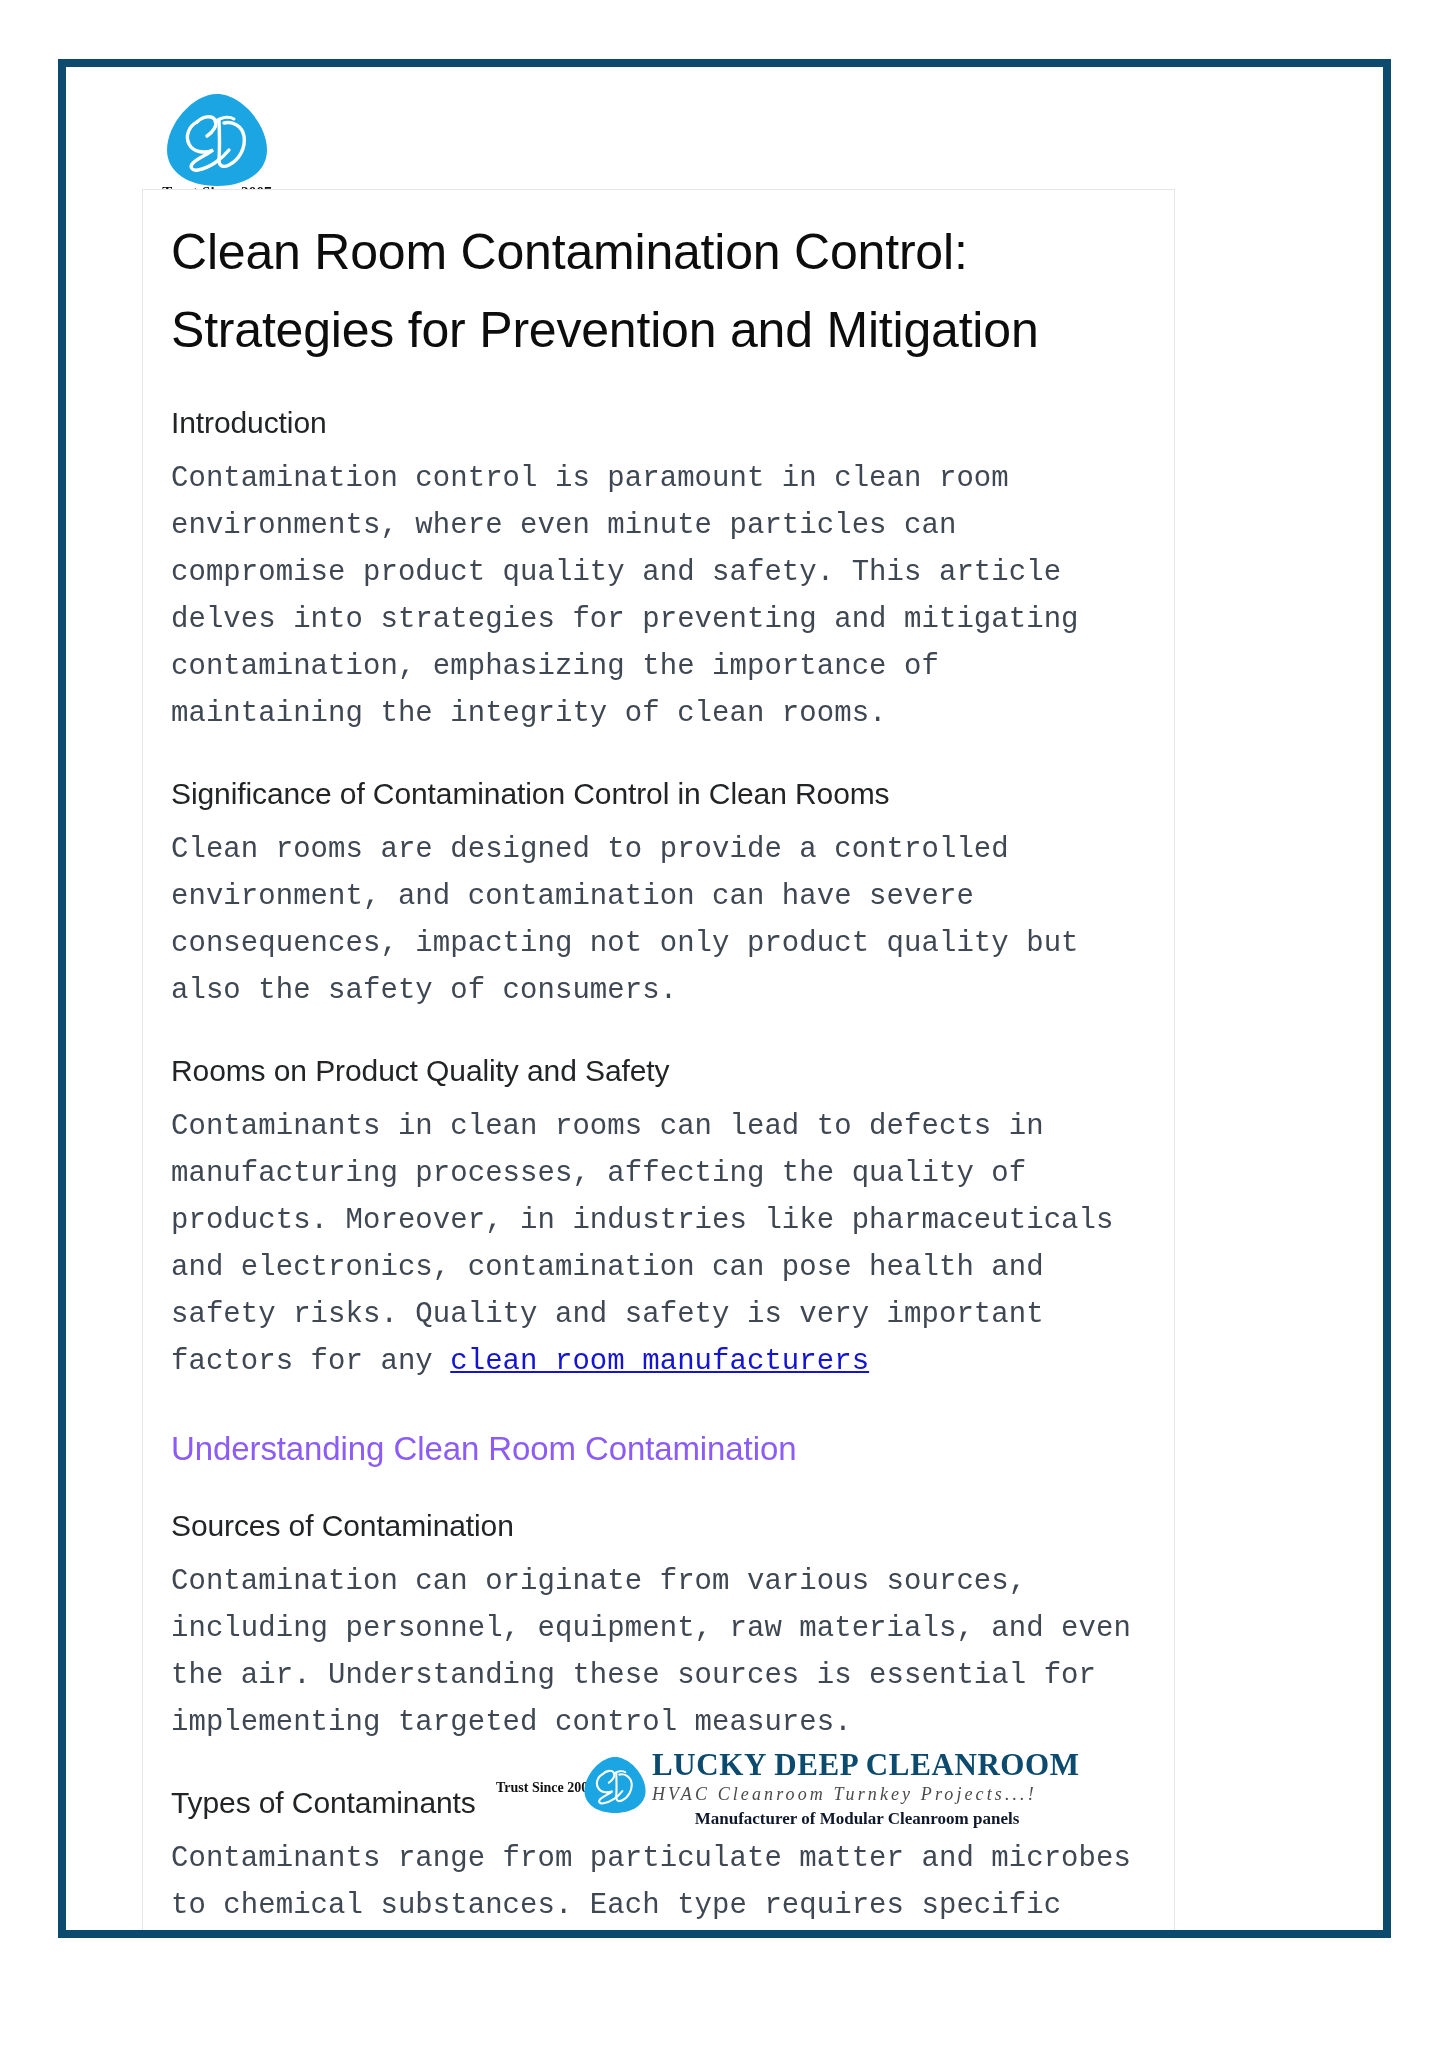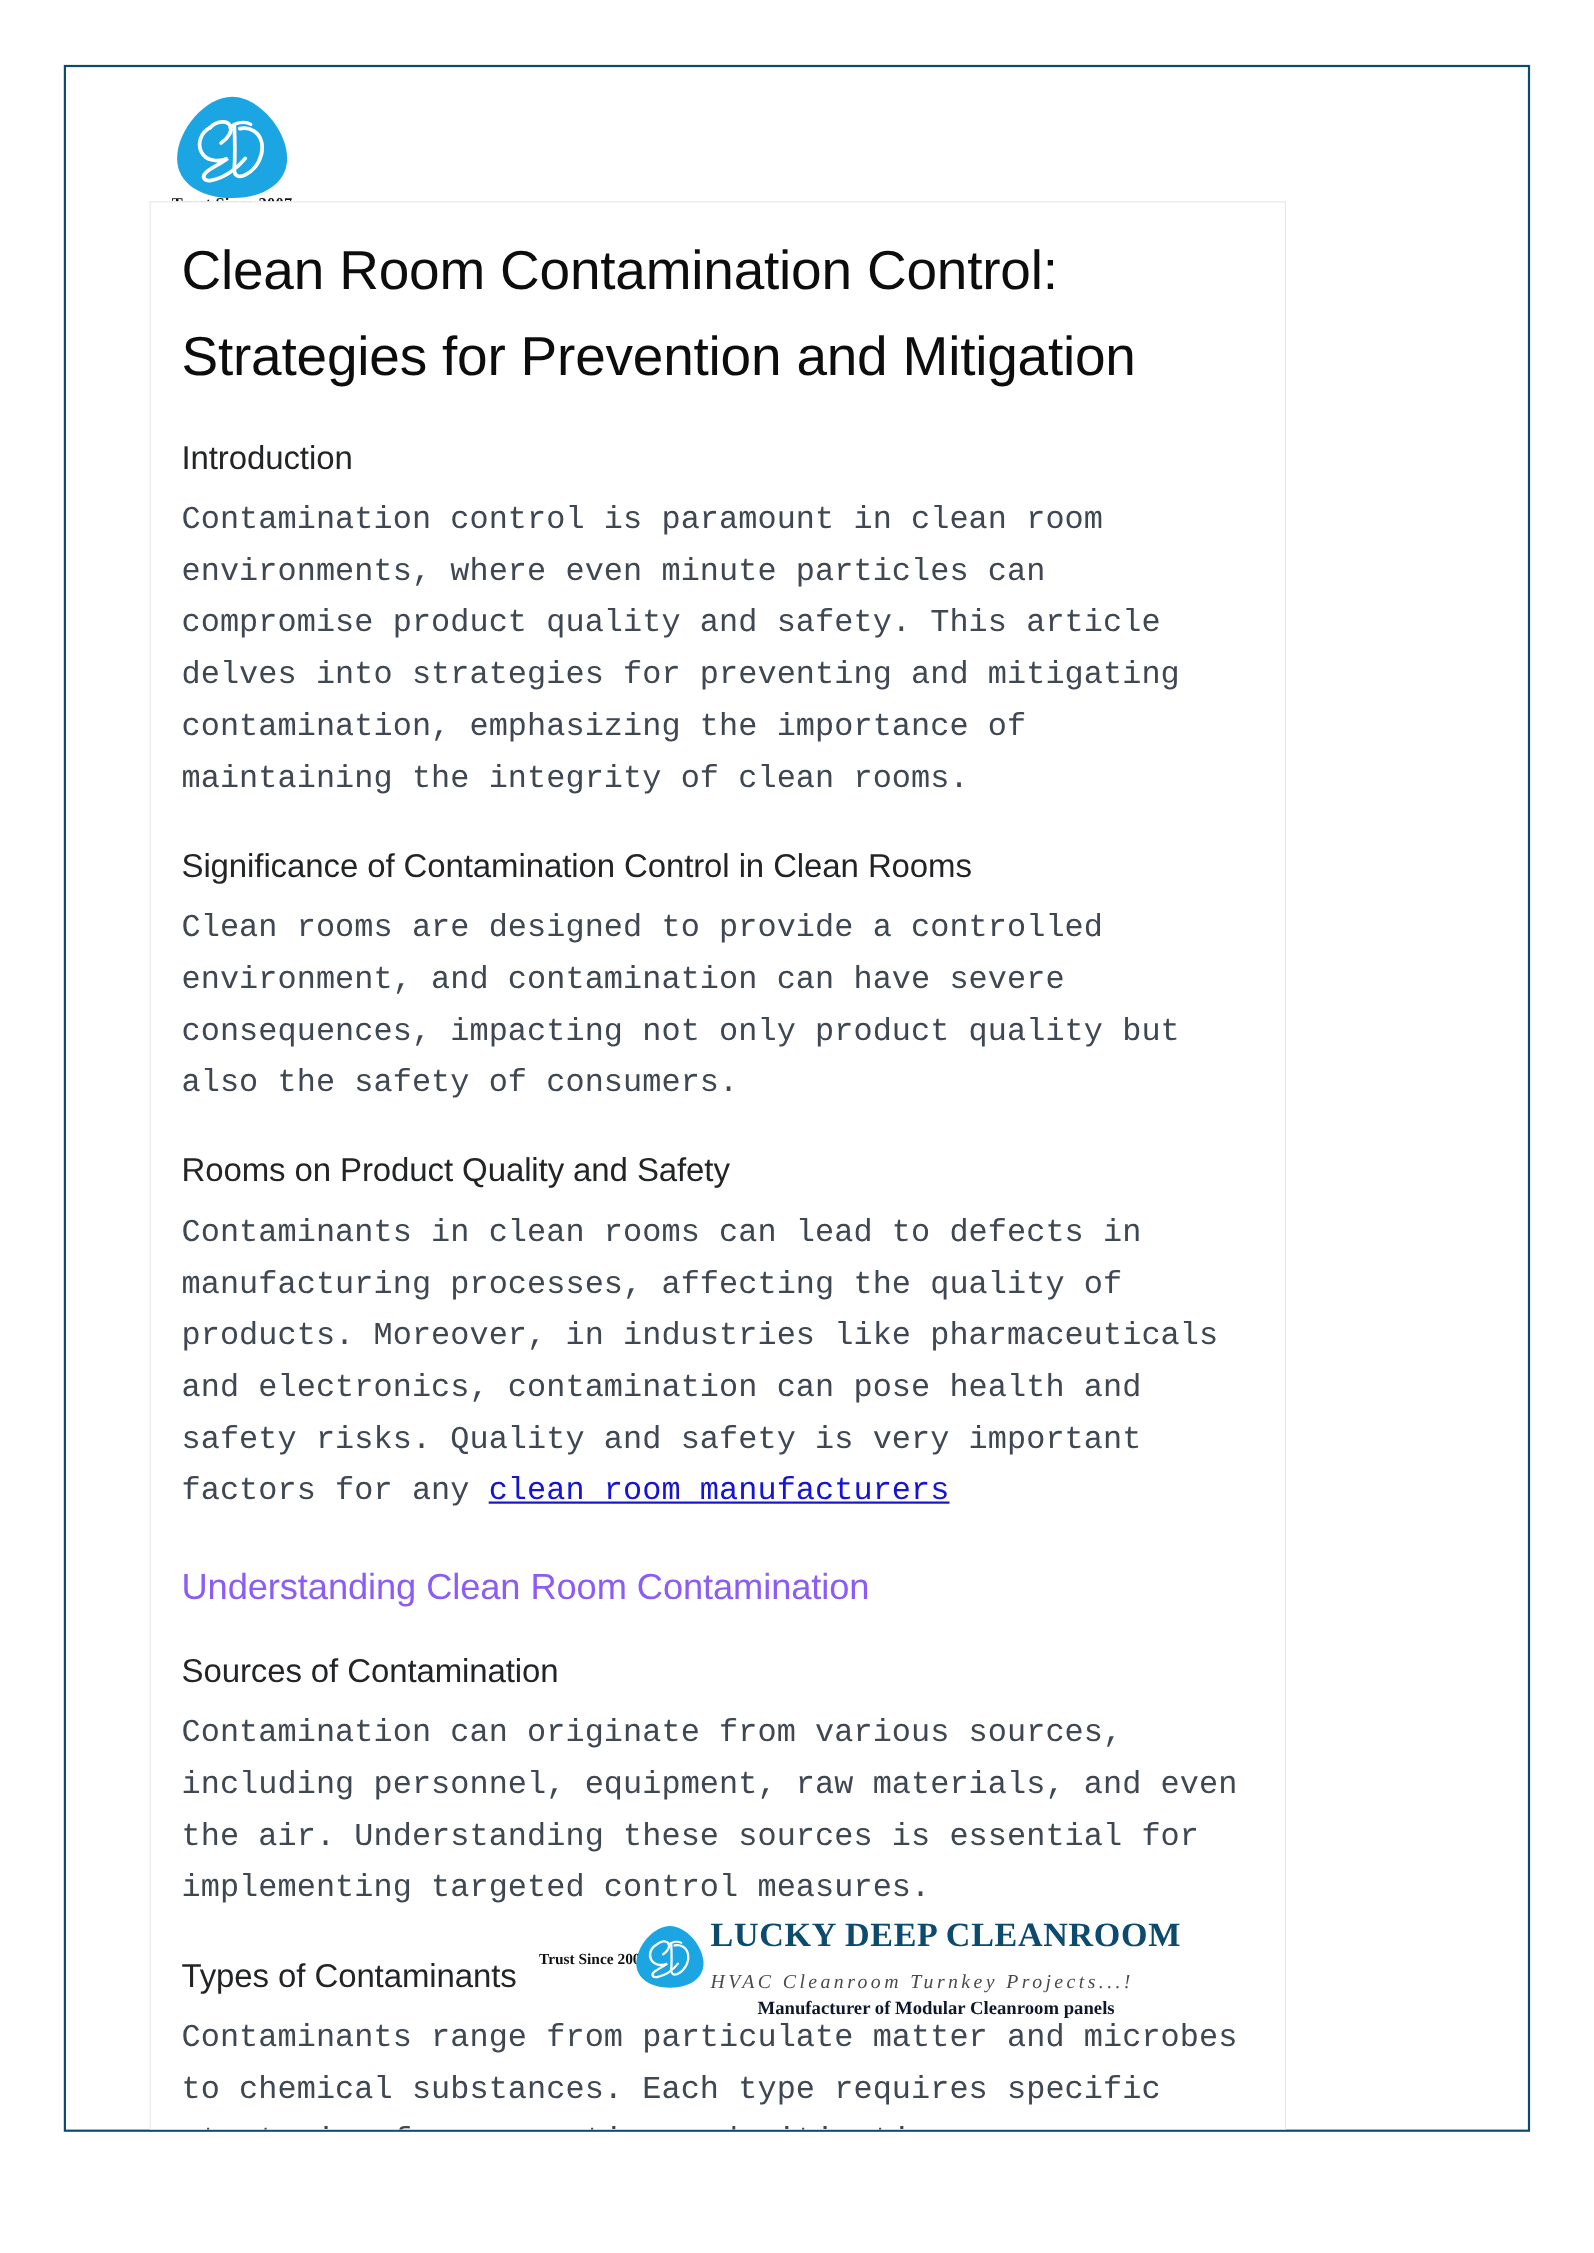--- a/index.html
+++ b/index.html
@@ -15,21 +15,21 @@
     -webkit-font-smoothing: antialiased;
   }
 
   
   .page-sheet {
     position: absolute;
     left: 58px;
     top: 59px;
     width: 1333px;
     height: 1879px;
-    border: 2px solid #0c4a6e;
+    border: 8px solid #0c4a6e;
     background: #ffffff;
     box-sizing: border-box;
     overflow: hidden;
   }
 
   .page-inner {
     position: relative;
     width: 100%;
     height: 100%;
   }
@@ -172,21 +172,21 @@
     white-space: nowrap;
   }
   .footer-slogan {
     font-family: "Liberation Serif", serif;
     font-style: italic;
     font-size: 18px;
     line-height: 1.25;
     color: #4a4a4a;
     letter-spacing: 3.1px;
     white-space: nowrap;
-    margin-top: 14px;
+    margin-top: 1px;
   }
   .footer-sub {
     font-family: "Liberation Serif", serif;
     font-weight: bold;
     font-size: 17px;
     line-height: 1.2;
     color: #0f172a;
     text-align: center;
     white-space: nowrap;
     margin-top: 4px;

